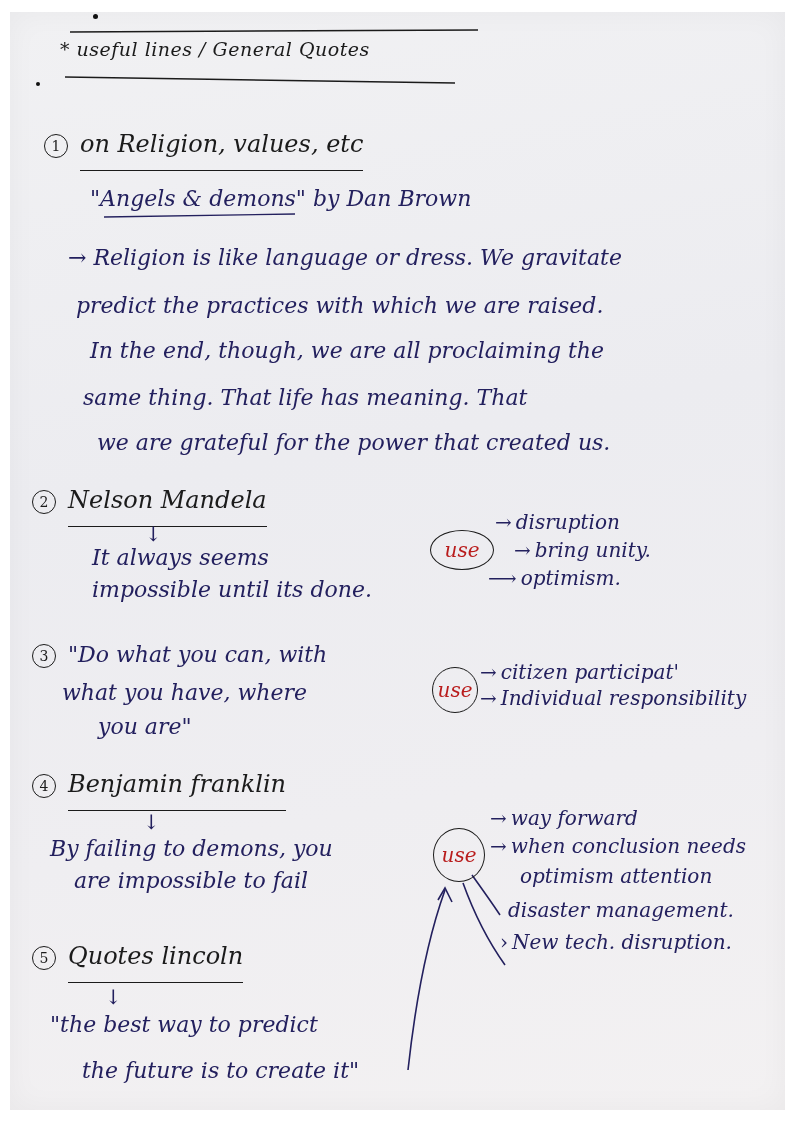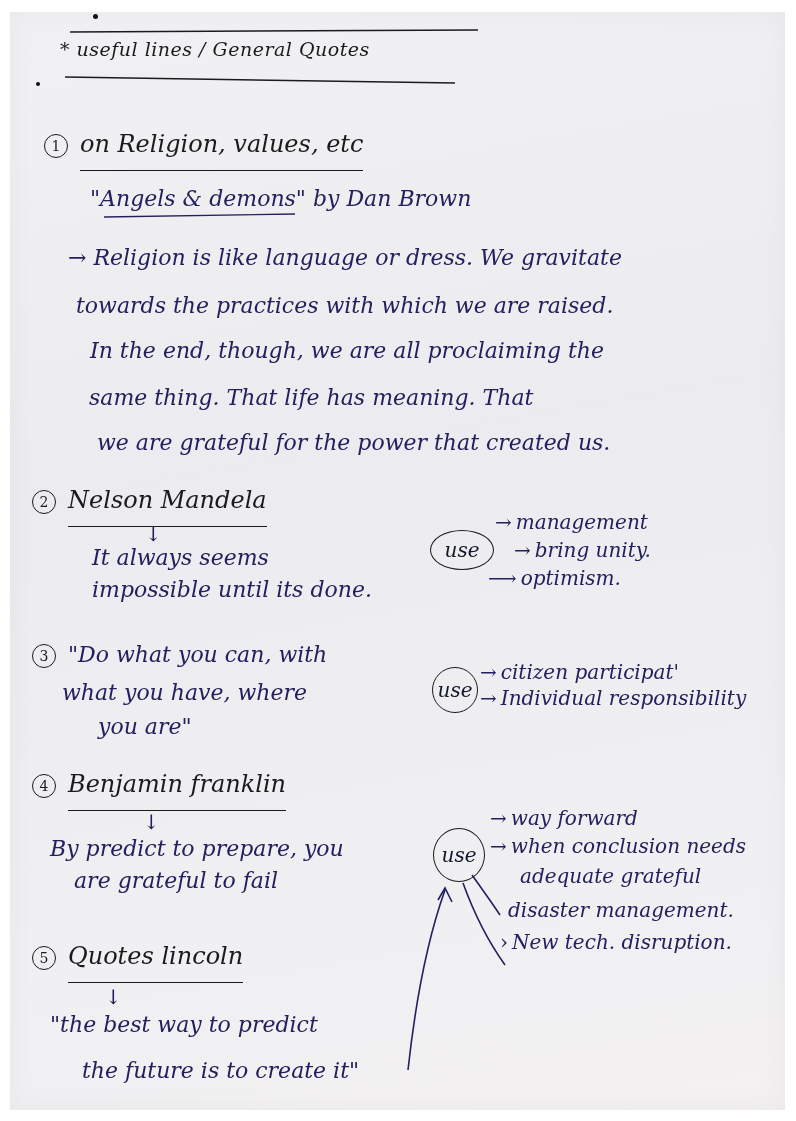--- a/index.html
+++ b/index.html
@@ -14,21 +14,21 @@
   .title { font-size: 19px; letter-spacing: 0.5px; }
   .heading { font-size: 24px; }
   .body { font-size: 22px; }
   .small { font-size: 20px; }
   .ul { border-bottom: 1.6px solid #1b1b1b; padding-bottom: 12px; }
   .num { display: inline-block; width: 22px; height: 22px; border: 1.5px solid #1b1b1b;
          border-radius: 50%; text-align: center; line-height: 22px; font-size: 14px;
          font-style: normal; margin-right: 12px; vertical-align: middle; }
   .use-oval { position: absolute; border: 1.6px solid #1b1b1b; border-radius: 50%;
               display: flex; align-items: center; justify-content: center;
-              font-size: 20px; color: #0f172a; font-style: italic; }
+              font-size: 20px; color: #b91c1c; font-style: italic; }
   .arrow { font-style: normal; margin-right: 4px; }
   .dot { position: absolute; width: 5px; height: 5px; background: #111; border-radius: 50%; }
   svg.lines { position: absolute; left: 0; top: 0; }
 </style>
 </head>
 <body>
 
 <div class="paper"></div>
 
 <div class="dot" style="left:93px;top:14px;"></div>
@@ -49,55 +49,55 @@
   <path d="M438 900 L445 888 L452 902" stroke="#23205e" stroke-width="1.6" fill="none"></path>
 </svg>
 
 <div class="abs ink black title" style="left:60px;top:38px;">* useful lines / General Quotes</div>
 
 <div class="abs ink black heading" style="left:44px;top:130px;">
   <span class="num">1</span><span class="ul">on Religion, values, etc</span>
 </div>
 <div class="abs ink body" style="left:90px;top:186px;">"Angels &amp; demons" by Dan Brown</div>
 <div class="abs ink body" style="left:68px;top:245px;">→ Religion is like language or dress. We gravitate</div>
-<div class="abs ink body" style="left:76px;top:293px;">towards the practices with which we are raised.</div>
+<div class="abs ink body" style="left:76px;top:293px;">predict the practices with which we are raised.</div>
 <div class="abs ink body" style="left:90px;top:338px;">In the end, though, we are all proclaiming the</div>
-<div class="abs ink body" style="left:89px;top:385px;">same thing. That life has meaning. That</div>
+<div class="abs ink body" style="left:83px;top:385px;">same thing. That life has meaning. That</div>
 <div class="abs ink body" style="left:97px;top:430px;">we are grateful for the power that created us.</div>
 
 <div class="abs ink black heading" style="left:32px;top:486px;">
   <span class="num">2</span><span class="ul">Nelson Mandela</span>
 </div>
 <div class="abs ink small" style="left:145px;top:522px;">↓</div>
 <div class="abs ink body" style="left:92px;top:545px;">It always seems</div>
 <div class="abs ink body" style="left:92px;top:577px;">impossible until its done.</div>
 <div class="use-oval" style="left:430px;top:530px;width:62px;height:38px;">use</div>
-<div class="abs ink small" style="left:495px;top:510px;"><span class="arrow">→</span><span>management</span></div>
+<div class="abs ink small" style="left:495px;top:510px;"><span class="arrow">→</span><span>disruption</span></div>
 <div class="abs ink small" style="left:495px;top:538px;padding-left:19px;"><span class="arrow">→</span><span>bring unity.</span></div>
 <div class="abs ink small" style="left:488px;top:566px;"><span class="arrow">⟶</span><span>optimism.</span></div>
 
 <div class="abs ink body" style="left:32px;top:642px;">
   <span class="num black">3</span><span>"Do what you can, with</span>
 </div>
 <div class="abs ink body" style="left:62px;top:680px;">what you have, where</div>
 <div class="abs ink body" style="left:98px;top:714px;">you are"</div>
 <div class="use-oval" style="left:432px;top:667px;width:44px;height:44px;">use</div>
 <div class="abs ink small" style="left:480px;top:660px;"><span class="arrow">→</span><span>citizen participat'</span></div>
 <div class="abs ink small" style="left:480px;top:686px;"><span class="arrow">→</span><span>Individual responsibility</span></div>
 
 <div class="abs ink black heading" style="left:32px;top:770px;">
   <span class="num">4</span><span class="ul">Benjamin franklin</span>
 </div>
 <div class="abs ink small" style="left:143px;top:810px;">↓</div>
-<div class="abs ink body" style="left:50px;top:836px;">By predict to prepare, you</div>
-<div class="abs ink body" style="left:74px;top:868px;">are grateful to fail</div>
+<div class="abs ink body" style="left:50px;top:836px;">By failing to demons, you</div>
+<div class="abs ink body" style="left:74px;top:868px;">are impossible to fail</div>
 <div class="use-oval" style="left:433px;top:828px;width:50px;height:52px;">use</div>
 <div class="abs ink small" style="left:490px;top:806px;"><span class="arrow">→</span><span>way forward</span></div>
 <div class="abs ink small" style="left:490px;top:834px;"><span class="arrow">→</span><span>when conclusion needs</span></div>
-<div class="abs ink small" style="left:520px;top:864px;">adequate grateful</div>
+<div class="abs ink small" style="left:520px;top:864px;">optimism attention</div>
 <div class="abs ink small" style="left:508px;top:898px;">disaster management.</div>
 <div class="abs ink small" style="left:500px;top:930px;"><span class="arrow">›</span><span>New tech. disruption.</span></div>
 
 <div class="abs ink black heading" style="left:32px;top:942px;">
   <span class="num">5</span><span class="ul">Quotes lincoln</span>
 </div>
 <div class="abs ink small" style="left:105px;top:985px;">↓</div>
 <div class="abs ink body" style="left:50px;top:1012px;">"the best way to predict</div>
 <div class="abs ink body" style="left:82px;top:1058px;">the future is to create it"</div>
 

